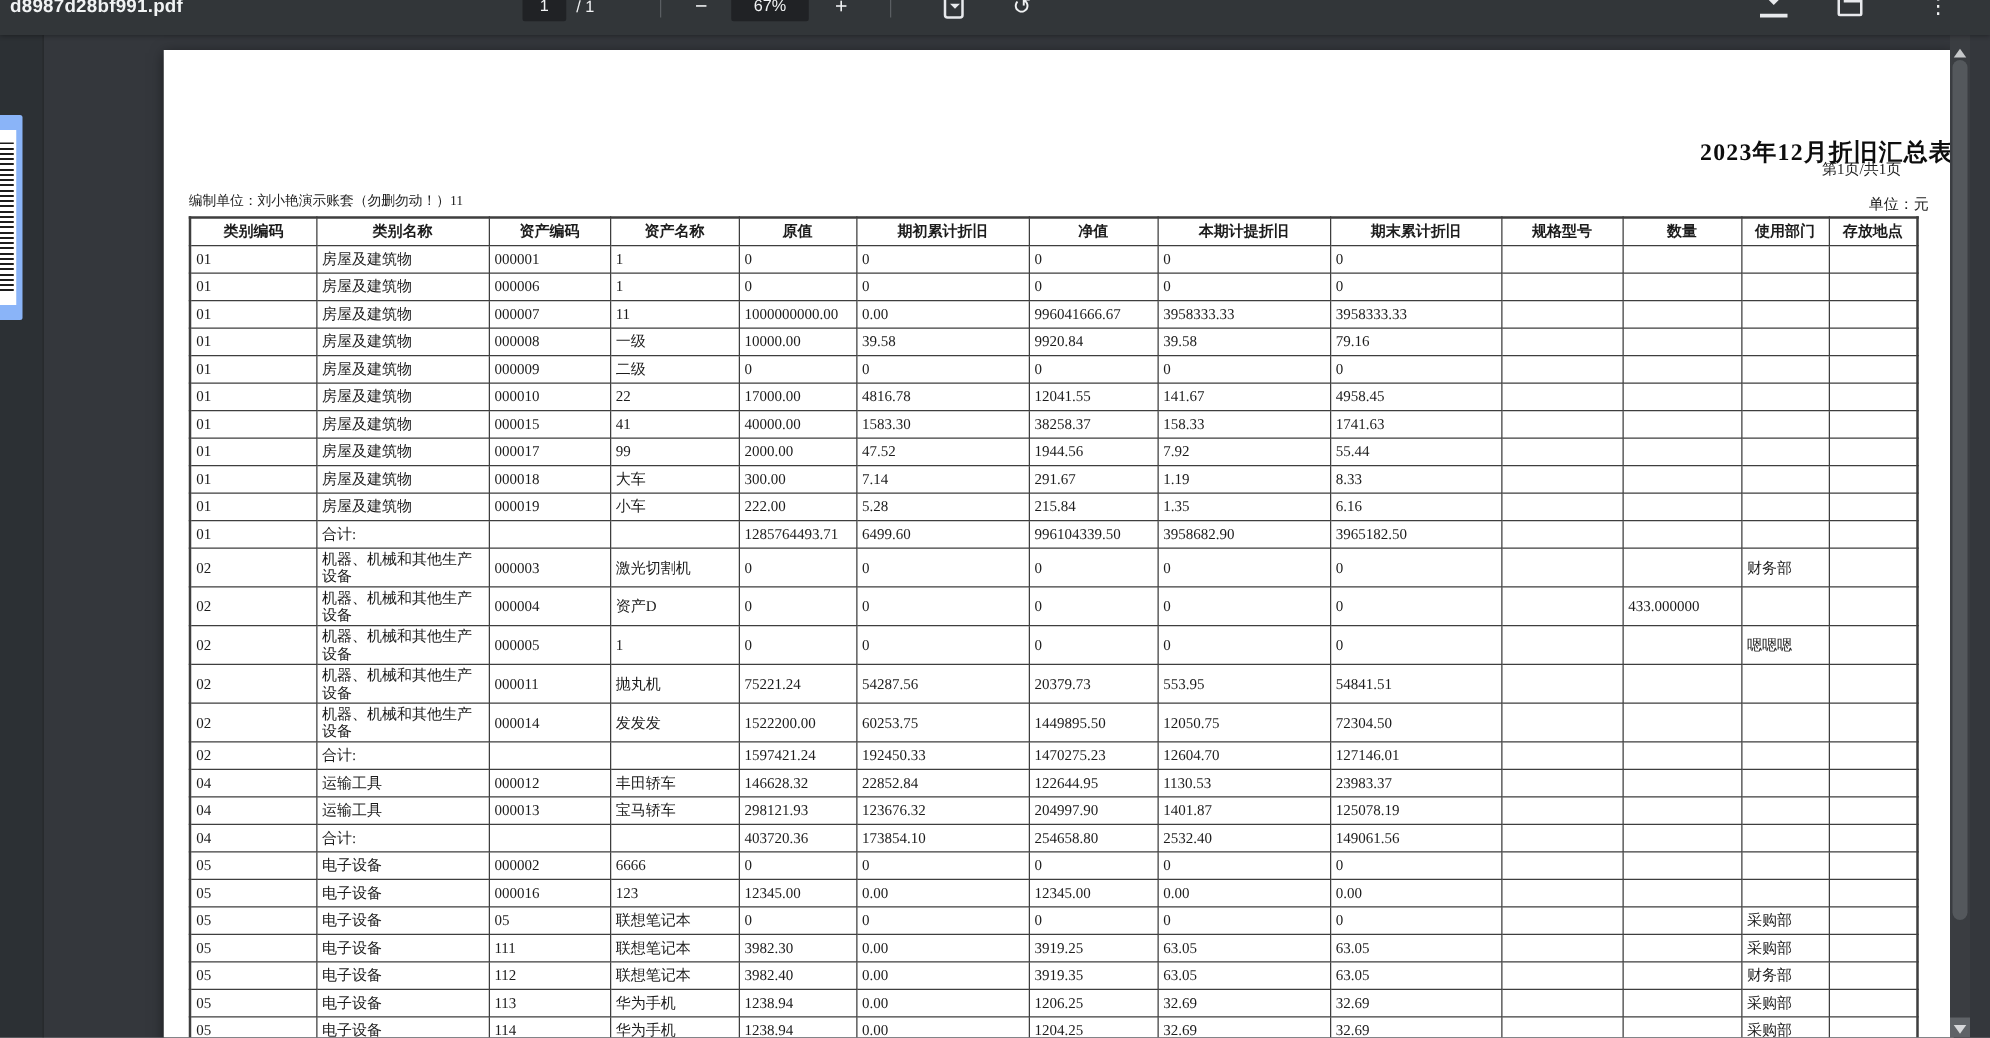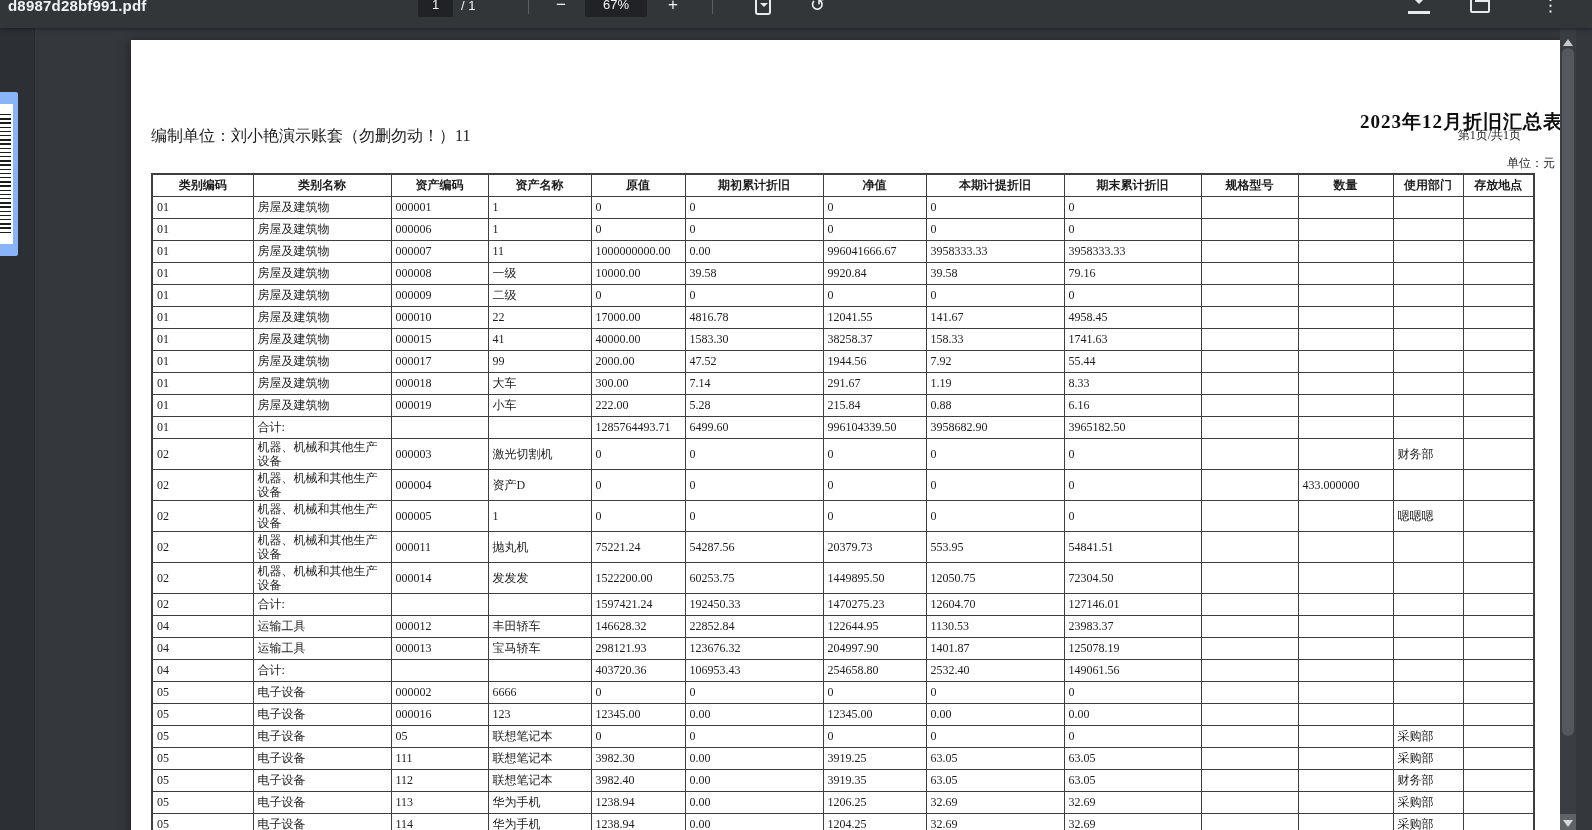--- a/index.html
+++ b/index.html
@@ -50,22 +50,22 @@
   .thumb-lines{position:absolute;left:2px;right:2px;top:10px;bottom:10px;
     background:repeating-linear-gradient(#1c1c1c 0 1.5px,transparent 1.5px 4.2px);}
 
   
   .viewer{position:absolute;left:35px;top:28px;right:0;bottom:0;background:var(--viewer-bg);overflow:hidden;}
   .pdf-page{position:absolute;left:96px;top:12px;width:1432px;height:980px;background:#ffffff;
     box-shadow:0 2px 10px rgba(0,0,0,.5);color:#1c1c1c;font-family:"Liberation Serif","DejaVu Serif",serif;}
   .doc-title{position:absolute;top:50px;left:0;width:100%;text-align:right;
     font-size:19px;font-weight:bold;letter-spacing:1px;color:#0d0d0d;margin-top:19px;}
   .page-info{position:absolute;top:87px;right:42px;font-size:12px;}
-  .prepared-by{position:absolute;top:86px;left:20px;font-size:16px;}
-  .unit-label{position:absolute;top:115px;right:8px;font-size:12px;}
+  .prepared-by{position:absolute;top:113px;left:20px;font-size:11px;}
+  .unit-label{position:absolute;top:115px;right:20px;font-size:12px;}
 
   
   table.summary{position:absolute;top:133px;left:20px;width:1382px;border-collapse:collapse;
     table-layout:fixed;font-size:12px;color:#1c1c1c;border:2px solid var(--tbl-border);}
   .summary th,.summary td{border:1px solid var(--tbl-border);height:22px;line-height:14px;
     padding:1px 4px;overflow:hidden;vertical-align:middle;word-break:break-all;}
   .summary th{font-weight:bold;text-align:center;}
   .summary td{text-align:left;}
 
   
@@ -287,21 +287,21 @@
               <td></td>
             </tr>
             <tr>
               <td>01</td>
               <td>房屋及建筑物</td>
               <td>000019</td>
               <td>小车</td>
               <td>222.00</td>
               <td>5.28</td>
               <td>215.84</td>
-              <td>0.88</td>
+              <td>1.35</td>
               <td>6.16</td>
               <td></td>
               <td></td>
               <td></td>
               <td></td>
             </tr>
             <tr>
               <td>01</td>
               <td>合计:</td>
               <td></td>
@@ -435,21 +435,21 @@
               <td></td>
               <td></td>
               <td></td>
             </tr>
             <tr>
               <td>04</td>
               <td>合计:</td>
               <td></td>
               <td></td>
               <td>403720.36</td>
-              <td>106953.43</td>
+              <td>173854.10</td>
               <td>254658.80</td>
               <td>2532.40</td>
               <td>149061.56</td>
               <td></td>
               <td></td>
               <td></td>
               <td></td>
             </tr>
             <tr>
               <td>05</td>

